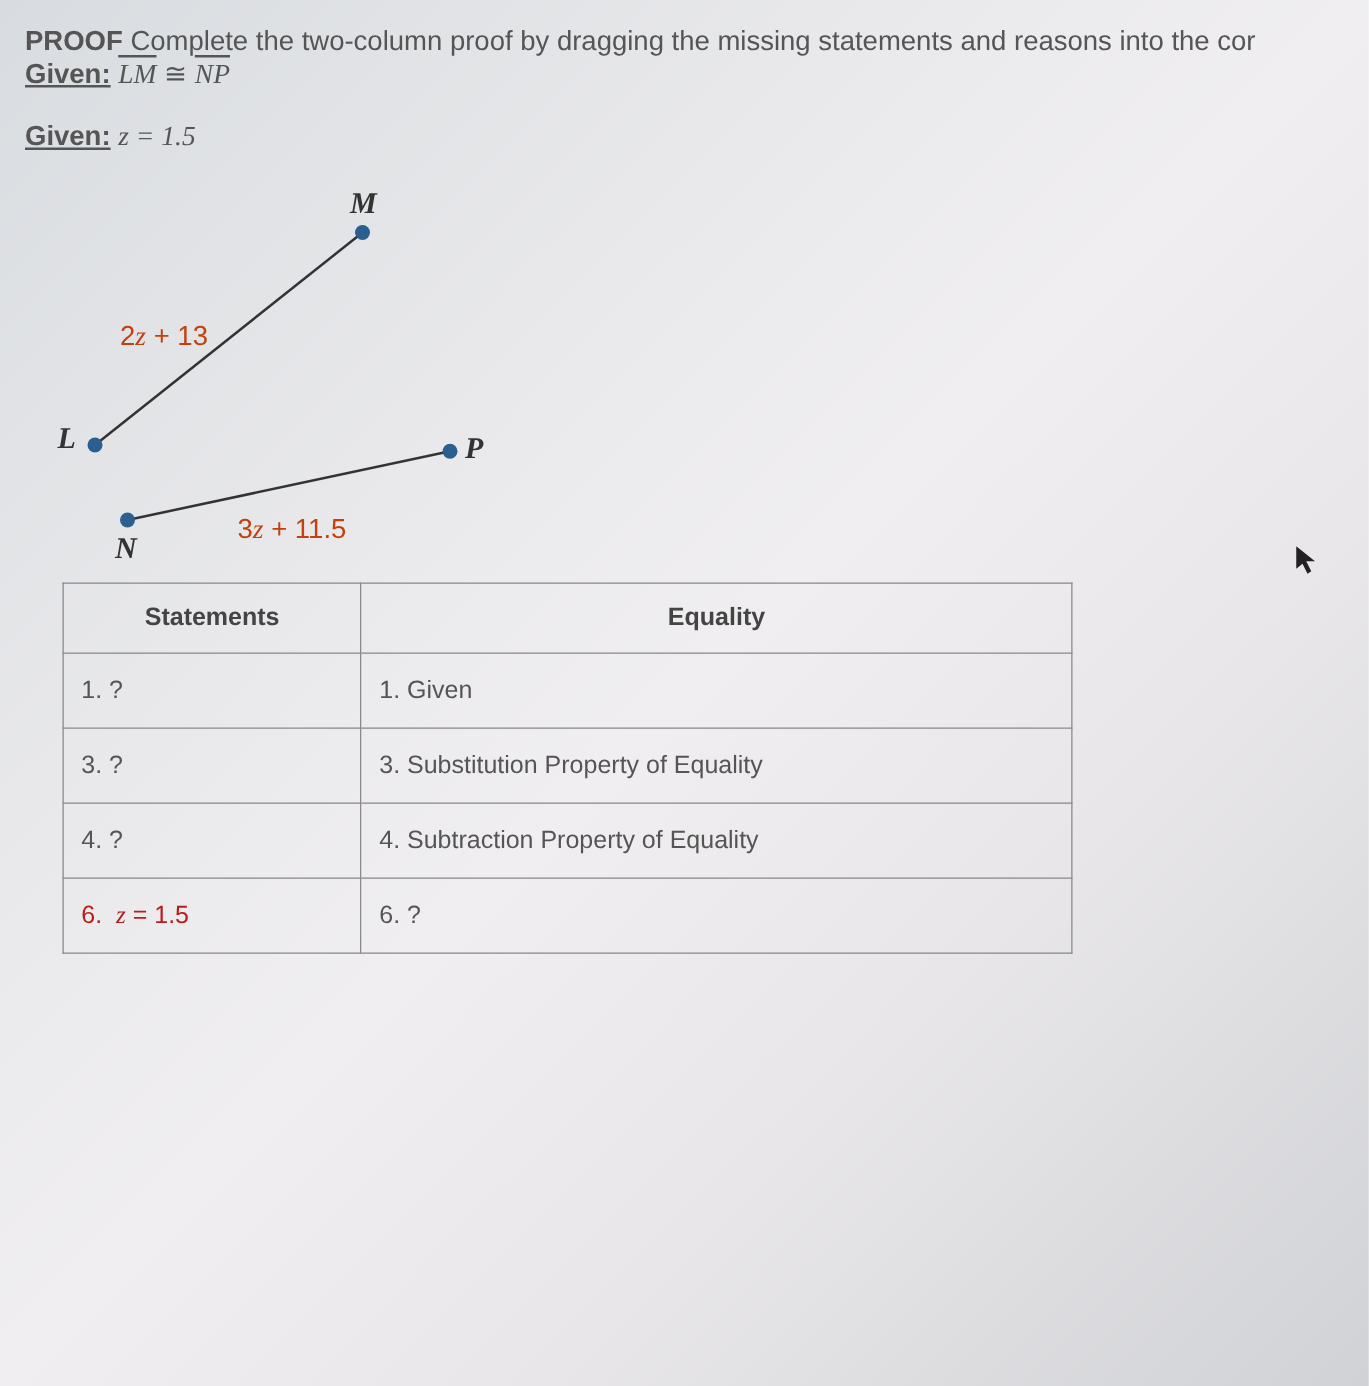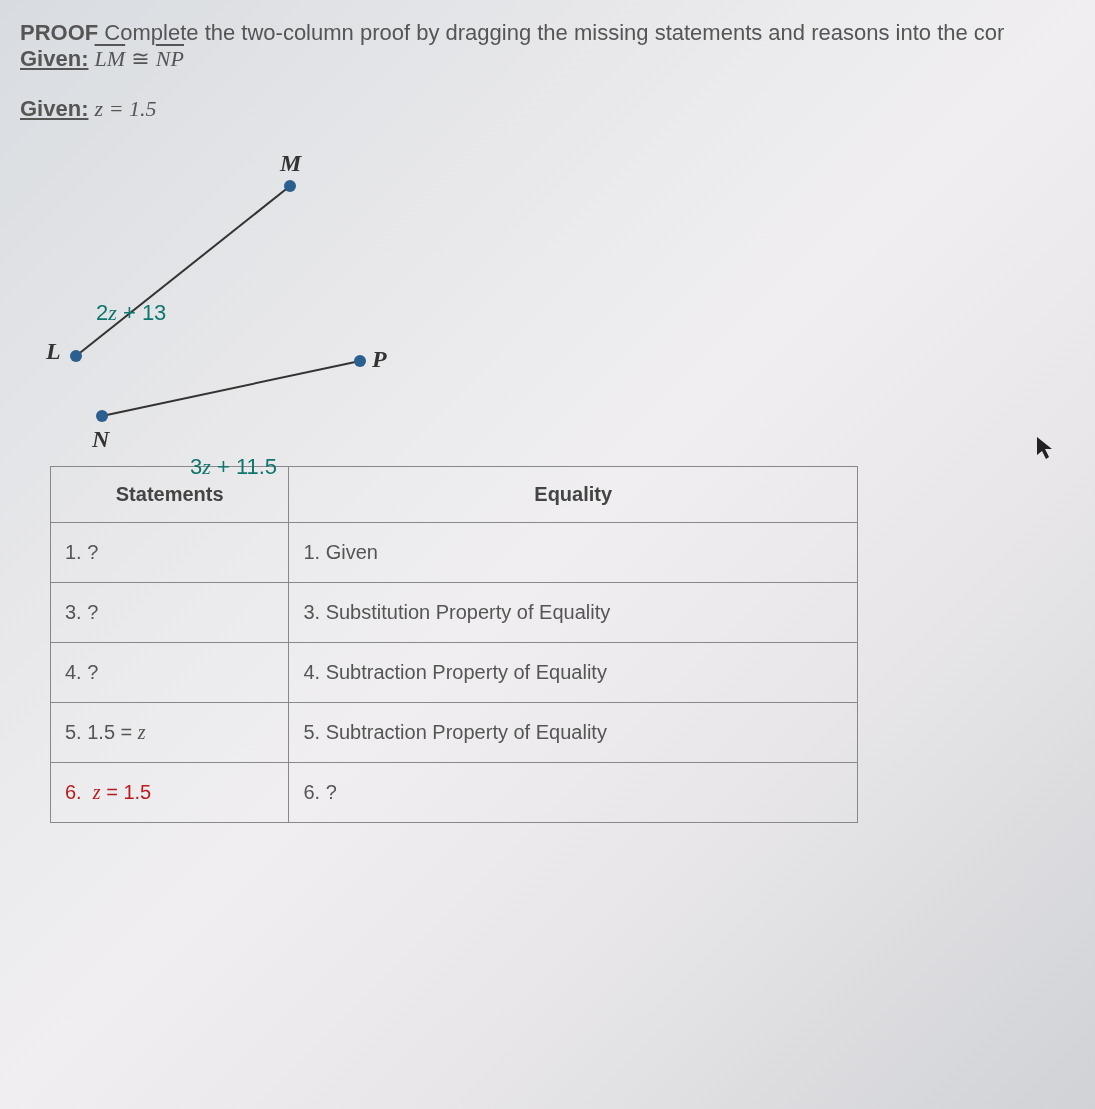--- a/index.html
+++ b/index.html
@@ -50,23 +50,22 @@
       position: absolute;
       font-style: italic;
       font-weight: bold;
       font-size: 24px;
       font-family: 'Times New Roman', serif;
       color: #333;
     }
     .seg-label {
       position: absolute;
       font-size: 22px;
-      color: #0f766e;
+      color: #c2410c;
       font-family: Arial, sans-serif;
-      margin-top: 44px;
     }
     .seg-label .z { font-style: italic; font-family: 'Times New Roman', serif; }
     
     svg.lines {
       position: absolute;
       top: 0; left: 0;
       width: 100%; height: 100%;
     }
     
     table.proof {
@@ -157,24 +156,20 @@
     </tr>
     <tr>
       <td>3. ?</td>
       <td>3.  Substitution Property of Equality</td>
     </tr>
     <tr>
       <td>4. ?</td>
       <td>4.  Subtraction Property of Equality</td>
     </tr>
     <tr>
-      <td><span class="row-num">5. </span>1.5 = <span class="italic">z</span></td>
-      <td>5.  Subtraction Property of Equality</td>
-    </tr>
-    <tr>
       <td style="color:#b91c1c;"><span class="row-num">6. &nbsp;</span><span class="italic">z</span> = 1.5</td>
       <td>6. ?</td>
     </tr>
   </tbody>
 </table>
 
 <div class="cursor">
   <svg width="20" height="26" viewBox="0 0 20 26">
     <path d="M2 2 L2 20 L7 16 L11 24 L14 22 L10 14 L17 14 Z" fill="#222"></path>
   </svg>

